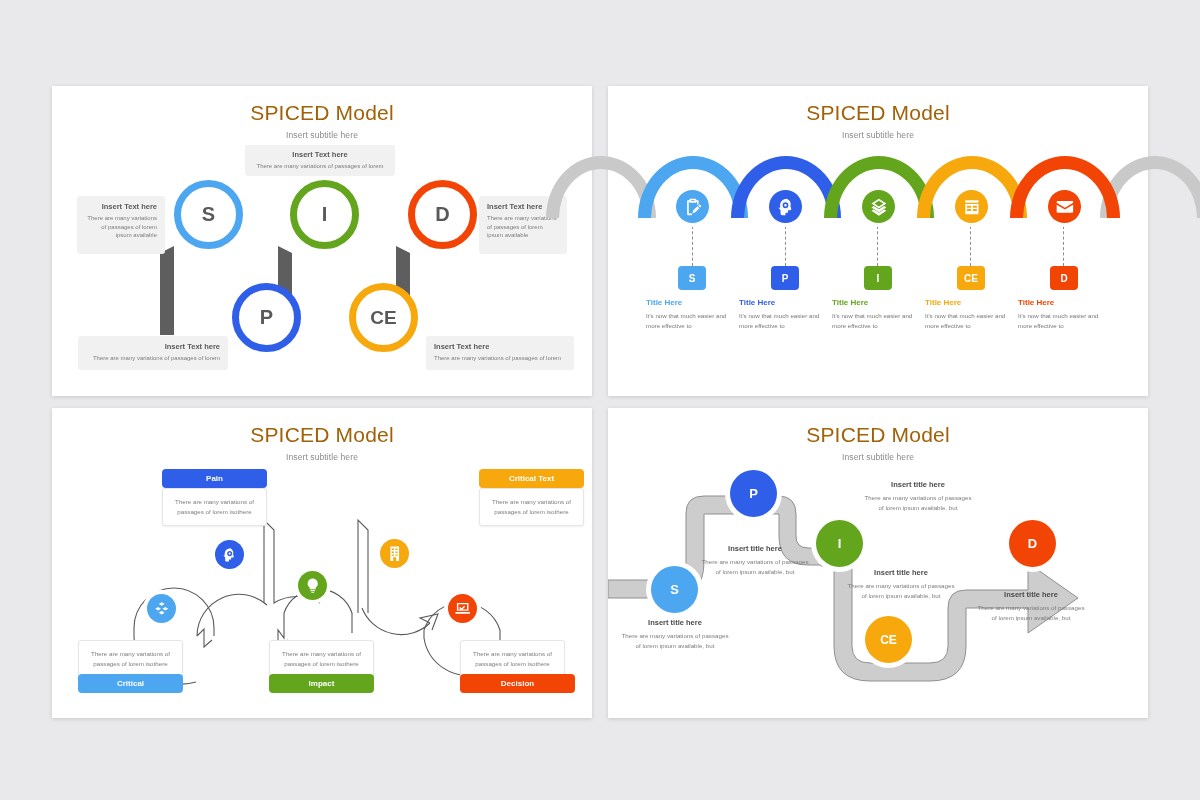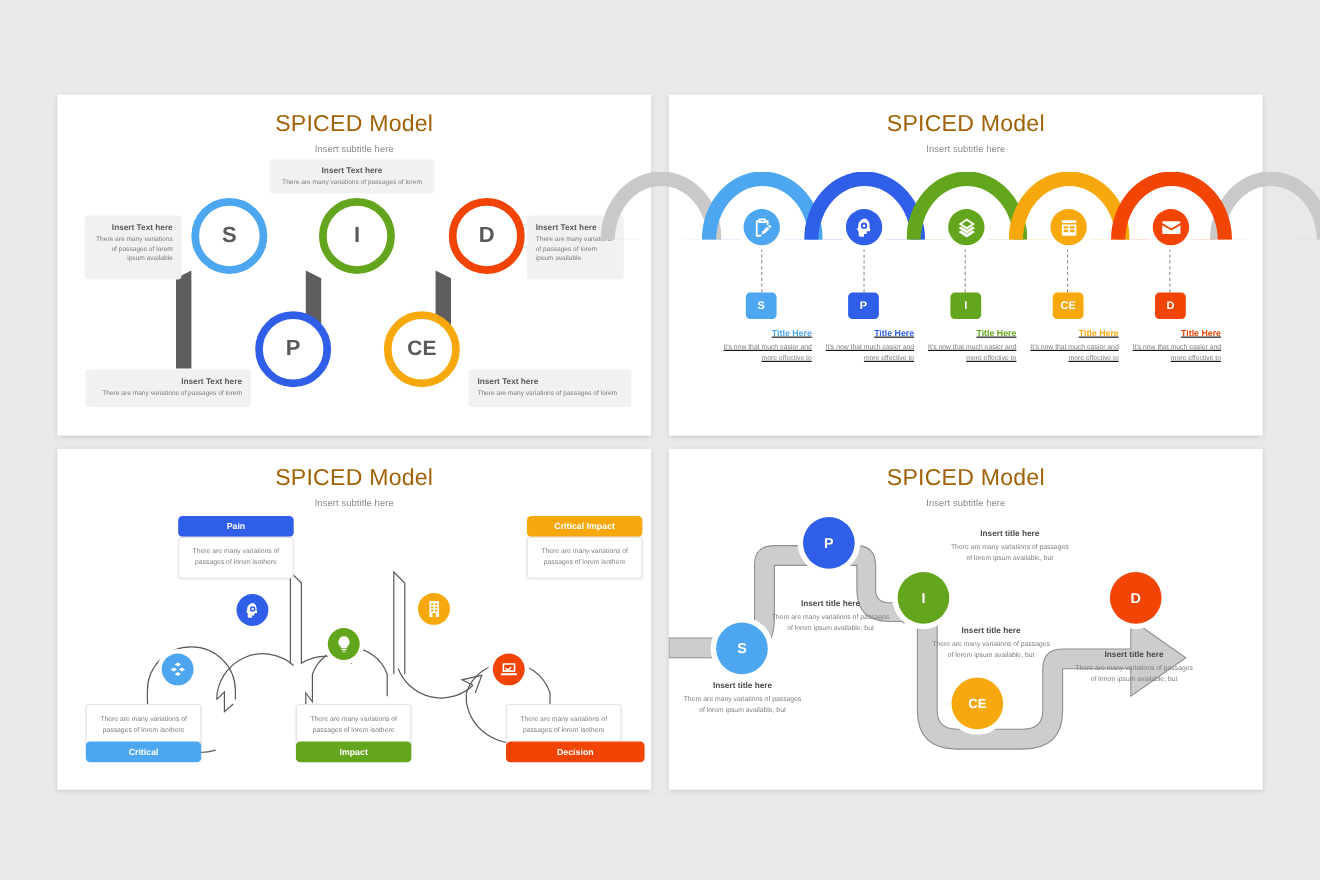--- a/index.html
+++ b/index.html
@@ -62,21 +62,21 @@
   }
   .iconcirc svg { width:60%; height:60%; fill:#fff; }
   .dash {
     position:absolute; width:0; border-left:1.4px dashed #8e8e8e; z-index:1;
   }
   .tagbadge {
     position:absolute; border-radius:4px;
     display:flex; align-items:center; justify-content:center;
     color:#fff; font-weight:bold; font-size:10px; z-index:3;
   }
-  .colcap { position:absolute; text-align:right;text-decoration:underline; }
+  .colcap { position:absolute; text-align:left; }
   .colcap .t { font-size:8px; font-weight:bold; display:block; margin-bottom:4px;}
   .colcap .d { font-size:6.2px; color:#777; line-height:1.55; display:block;}
 
   
   .pillbox {
     position:absolute; background:#fff; border:1px solid #e6e6e6;
     border-radius:3px; box-shadow:0 1px 2px rgba(0,0,0,.07);
     display:flex; align-items:center; justify-content:center;
     text-align:center; color:#7d7d7d; font-size:6.2px; line-height:1.6;
     padding:5px 7px;
@@ -293,21 +293,21 @@
     </div>
 
     <div class="pilltag" style="left:110px; top:471px; width:105px; height:19px; background:#2f5ee8; position:absolute; left:110px; top:61px;">
       <span>Pain</span>
     </div>
     <div class="pillbox" style="left:110px; top:80px; width:105px; height:38px;">
       <span>There are many variations of passages of lorem isothere</span>
     </div>
 
     <div class="pilltag" style="left:427px; top:61px; width:105px; height:19px; background:#f6a80d;">
-      <span>Critical Impact</span>
+      <span>Critical Text</span>
     </div>
     <div class="pillbox" style="left:427px; top:80px; width:105px; height:38px;">
       <span>There are many variations of passages of lorem isothere</span>
     </div>
 
     <div class="pillbox" style="left:26px; top:232px; width:105px; height:38px;">
       <span>There are many variations of passages of lorem isothere</span>
     </div>
     <div class="pilltag" style="left:26px; top:266px; width:105px; height:19px; background:#4da6f0;">
       <span>Critical</span>
@@ -316,21 +316,21 @@
     <div class="pillbox" style="left:217px; top:232px; width:105px; height:38px;">
       <span>There are many variations of passages of lorem isothere</span>
     </div>
     <div class="pilltag" style="left:217px; top:266px; width:105px; height:19px; background:#63a61d;align-items:center;">
       <span>Impact</span>
     </div>
 
     <div class="pillbox" style="left:408px; top:232px; width:105px; height:38px;">
       <span>There are many variations of passages of lorem isothere</span>
     </div>
-    <div class="pilltag" style="left:408px; top:266px; width:126px; height:19px; background:#f24405;">
+    <div class="pilltag" style="left:408px; top:266px; width:115px; height:19px; background:#f24405;">
       <span>Decision</span>
     </div>
   </div>
 
   <div class="slide" id="slide4">
     <div class="title">SPICED Model</div>
     <div class="subtitle">Insert subtitle here</div>
 
     <svg style="position:absolute;left:0;top:0;width:540px;height:310px;">
       <path d="M0,172 L60,172

